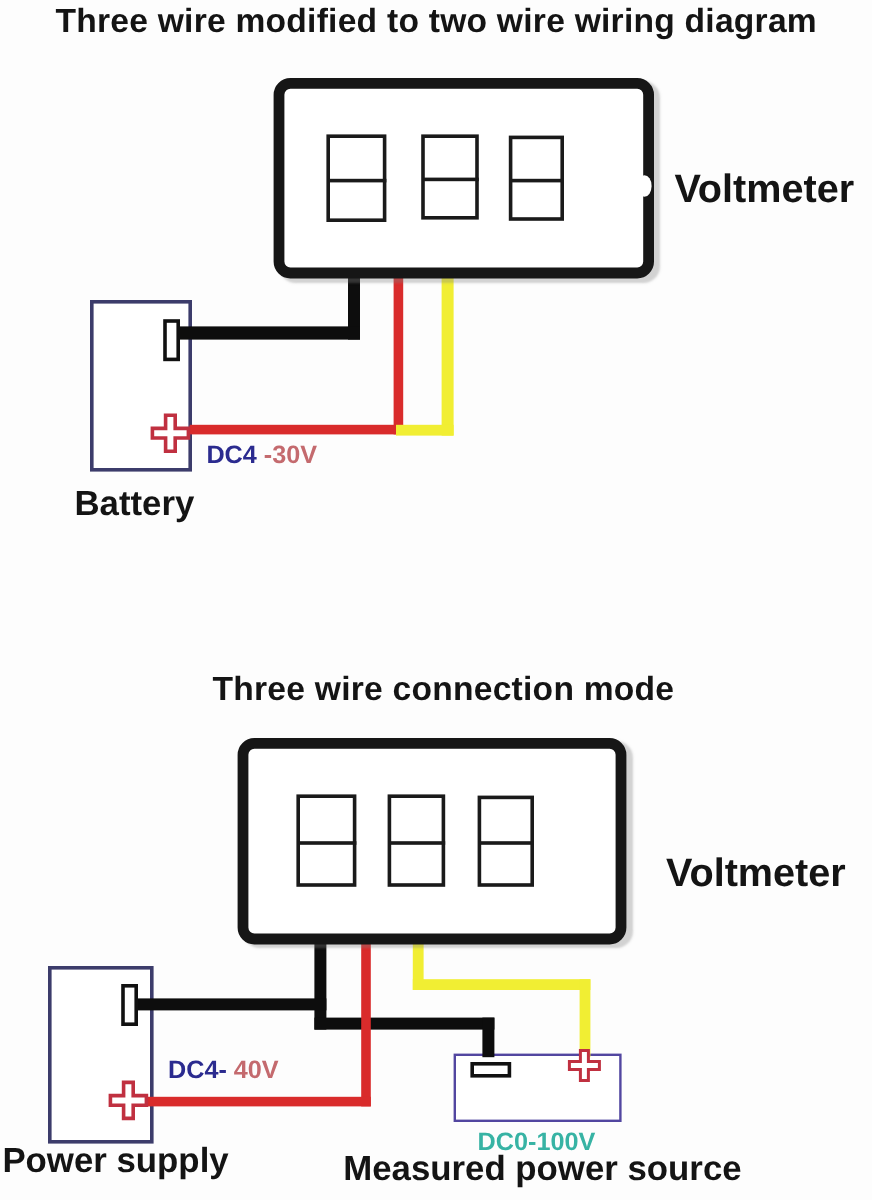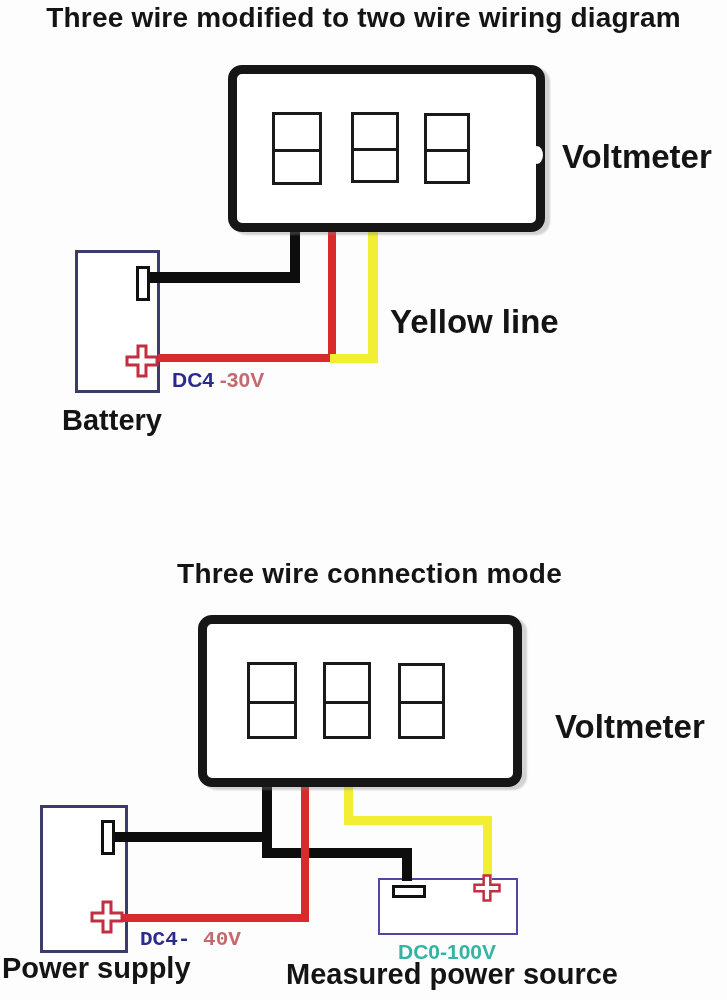--- a/index.html
+++ b/index.html
@@ -56,21 +56,20 @@
   </div>
 
   <div class="wire black" style="left:290px;top:226px;width:10px;height:57px;"></div>
   <div class="wire black" style="left:150px;top:272px;width:150px;height:11px;"></div>
   <div class="wire red" style="left:328px;top:226px;width:8px;height:136px;"></div>
   <div class="wire red" style="left:158px;top:354px;width:178px;height:8px;"></div>
   <div class="wire yellow" style="left:368px;top:226px;width:10px;height:137px;"></div>
   <div class="wire yellow" style="left:330px;top:354px;width:48px;height:9px;"></div>
 
   <div class="abs lbl" style="left:562px;top:138px;">Voltmeter</div>
-  <div class="abs lbl" style="left:390px;top:303px;">Yellow line</div>
 
   <div class="source-box" style="left:75px;top:250px;width:85px;height:143px;"></div>
   <div class="terminal minus-bar" style="left:136px;top:266px;width:14px;height:35px;"></div>
   <svg class="terminal plus-icon" style="left:124px;top:343px;" width="36" height="36" viewBox="0 0 36 36">
     <path d="M14 3 h8 v11 h11 v8 h-11 v11 h-8 v-11 H3 v-8 h11 z"></path>
   </svg>
 
   <div class="dc-spec" style="left:172px;top:368px;">
     <span class="navy">DC4</span><span class="redish"> -30V</span>
   </div>
@@ -107,20 +106,20 @@
   <svg class="terminal plus-icon" style="left:89px;top:899px;" width="36" height="36" viewBox="0 0 36 36">
     <path d="M14 3 h8 v11 h11 v8 h-11 v11 h-8 v-11 H3 v-8 h11 z"></path>
   </svg>
 
   <div class="measured-box" style="left:378px;top:878px;width:140px;height:57px;"></div>
   <div class="terminal minus-bar" style="left:392px;top:885px;width:34px;height:13px;"></div>
   <svg class="terminal plus-icon" style="left:472px;top:873px;" width="30" height="30" viewBox="0 0 36 36">
     <path d="M14 3 h8 v11 h11 v8 h-11 v11 h-8 v-11 H3 v-8 h11 z"></path>
   </svg>
 
-  <div class="dc-spec" style="left:140px;top:928px;font-family:Liberation Mono, monospace;">
+  <div class="dc-spec" style="left:140px;top:880px;">
     <span class="navy">DC4-</span><span class="redish"> 40V</span>
   </div>
   <div class="abs teal" style="left:398px;top:940px;">DC0-100V</div>
   <div class="abs lbl lbl-big" style="left:2px;top:952px;">Power supply</div>
   <div class="abs lbl lbl-big" style="left:286px;top:958px;">Measured power source</div>
 
 </div>
 
 </body></html>

